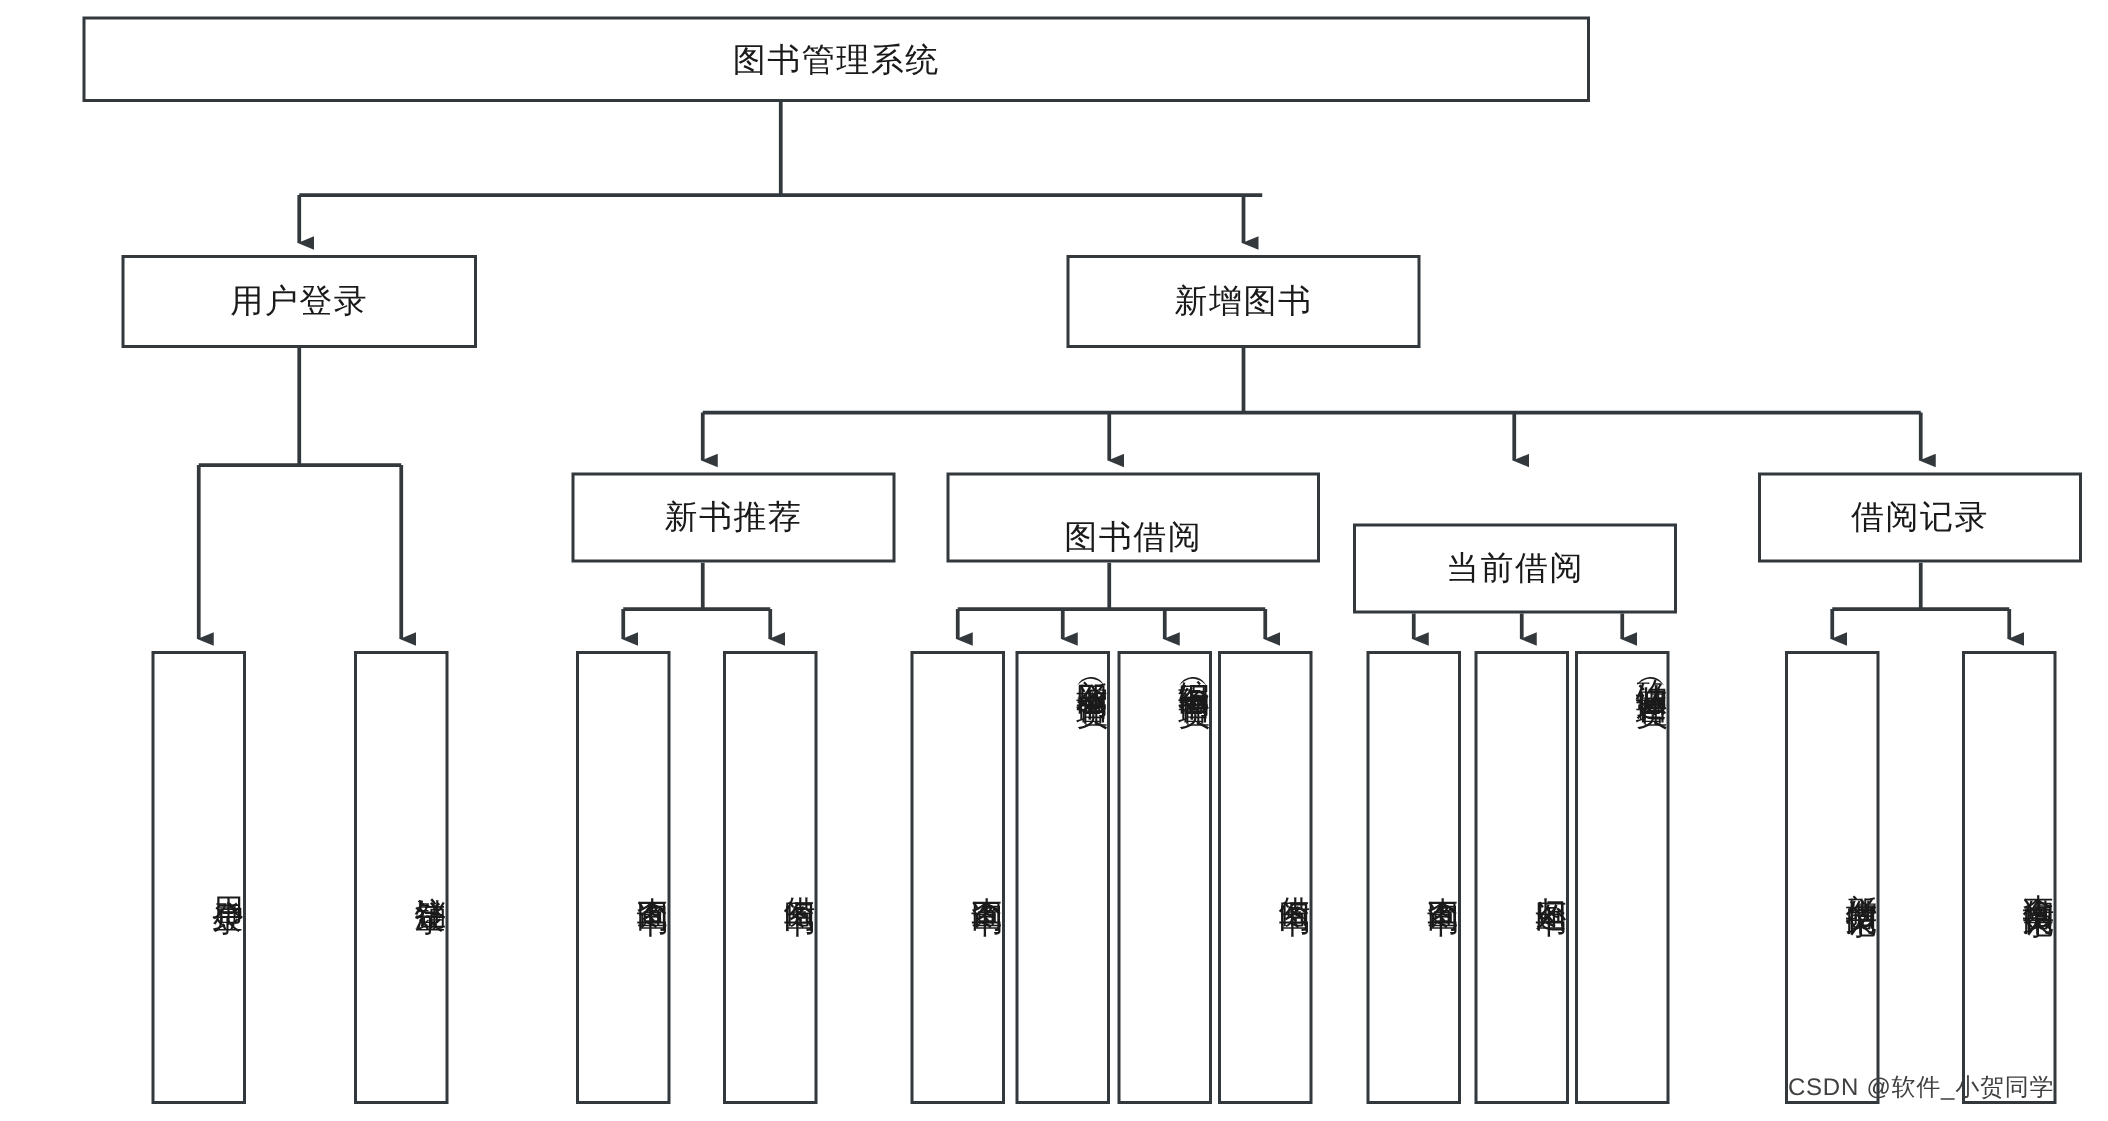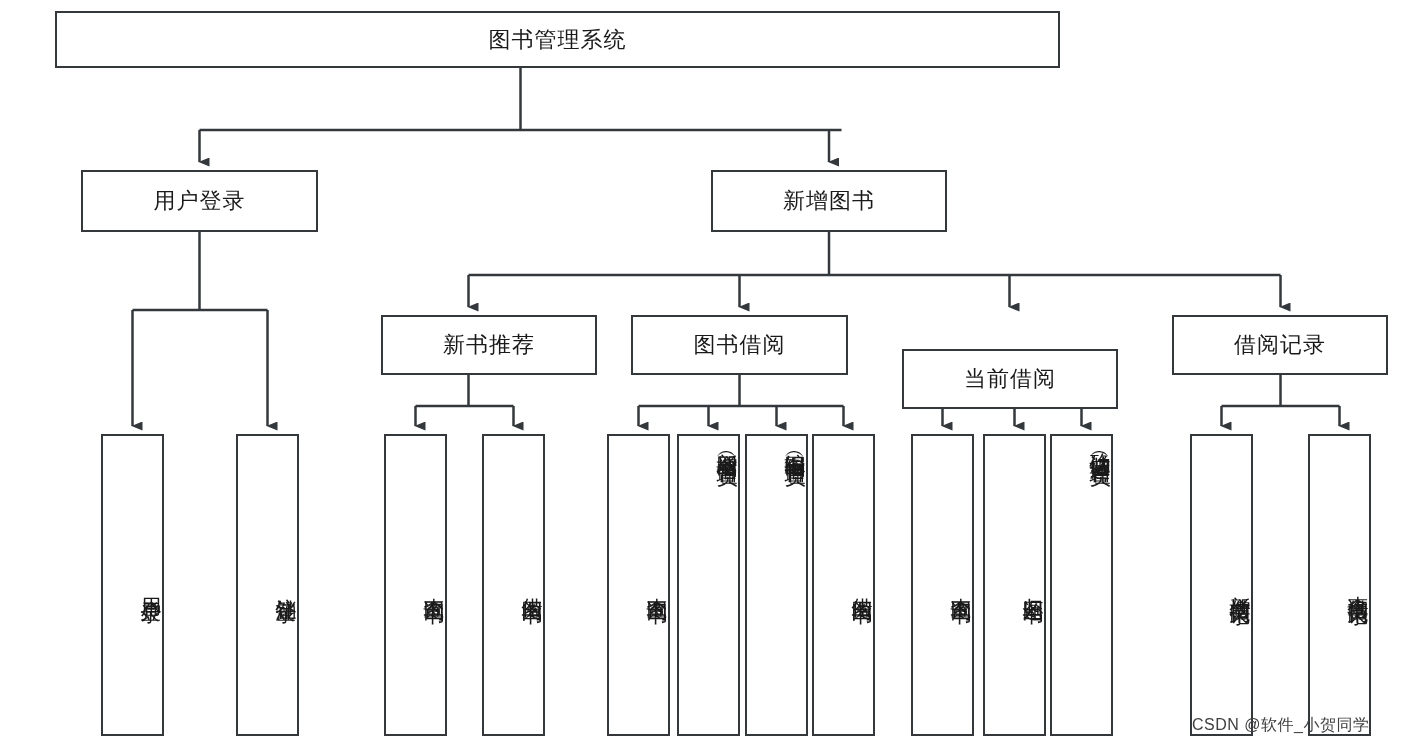--- a/index.html
+++ b/index.html
@@ -128,21 +128,21 @@
   <div class="node h" style="left: 81px; top: 170px; width: 237px; height: 62px;">
     <span>用户登录</span>
   </div>
   <div class="node h" style="left: 711px; top: 170px; width: 236px; height: 62px;">
     <span>新增图书</span>
   </div>
 
   <div class="node h" style="left: 361px; top: 315px; width: 216px; height: 60px; margin-left: 20px;">
     <span>新书推荐</span>
   </div>
-  <div class="node h" style="left: 631px; top: 315px; width: 217px; height: 60px;">
+  <div class="node h" style="left: 631px; top: 315px; width: 249px; height: 60px; align-items: flex-end;">
     <span>图书借阅</span>
   </div>
   <div class="node h" style="left: 902px; top: 315px; width: 216px; height: 60px; margin-top: 34px;">
     <span>当前借阅</span>
   </div>
   <div class="node h" style="left: 1172px; top: 315px; width: 216px; height: 60px;">
     <span>借阅记录</span>
   </div>
 
   <div class="node v" style="left: 101px; top: 434px; width: 63px; height: 302px;">

